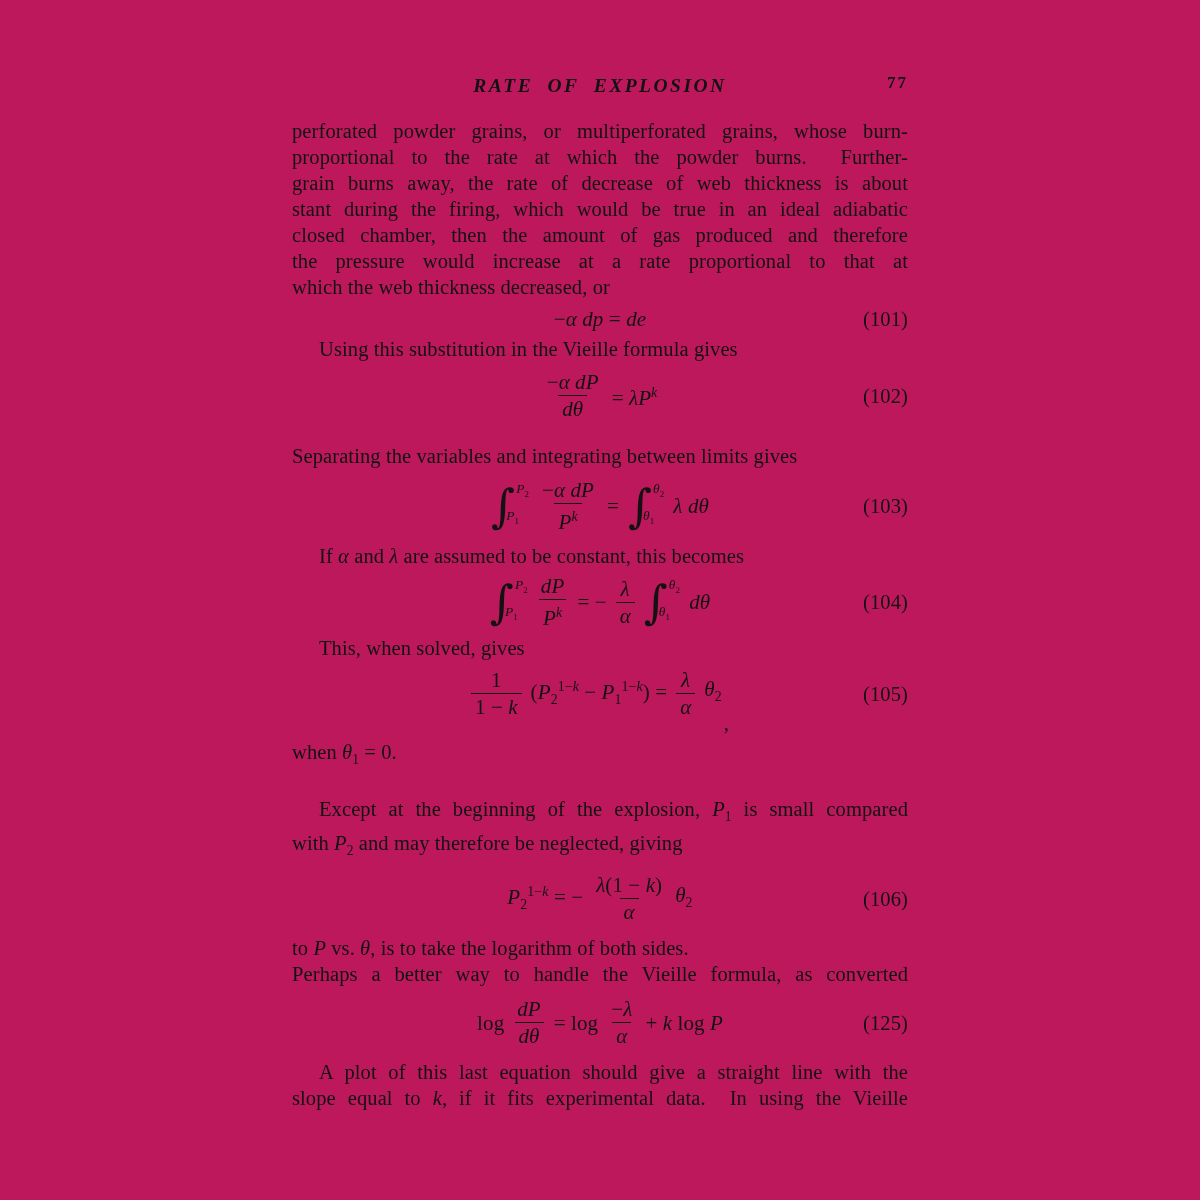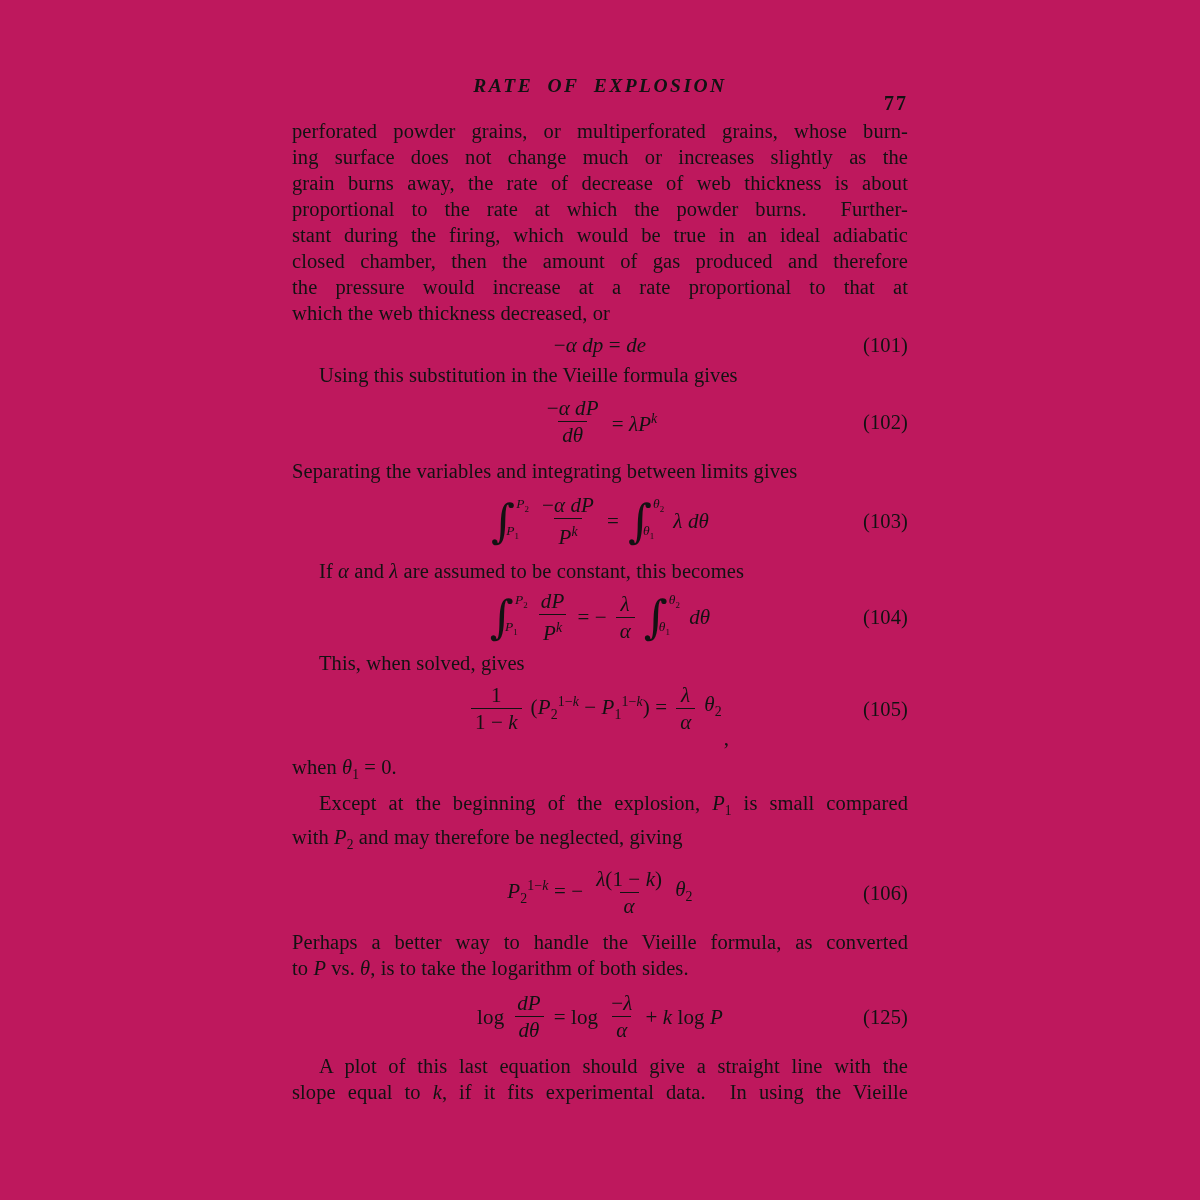--- a/index.html
+++ b/index.html
@@ -8,21 +8,21 @@
   .page {
     position:relative; width:1200px; height:1200px; overflow:hidden;
     background:#be185d; color:#121212;
     font-size:20.5px; line-height:26px;
     padding:72px 292px 0 292px;
     letter-spacing:0.1px;
   }
   
   .header { position:relative; text-align:center; height:26px; margin-bottom:20px; }
   .title { font-style:italic; font-weight:bold; font-size:19.5px; letter-spacing:2.5px; word-spacing:7px; }
-  .pagenum { position:absolute; right:0; top:-2px; font-weight:bold; font-size:20px; letter-spacing:2px;margin-top:20px; }
+  .pagenum { position:absolute; right:0; top:-2px; font-weight:bold; font-size:17px; letter-spacing:2px; }
   
   .para { width:100%; }
   .tline { text-align:left; }
   .tline.just { text-align:justify; text-align-last:justify; }
   .tline.indent { text-indent:27px; }
   sub { font-size:66%; }
   sup { font-size:66%; }
   
   .eqrow { position:relative; display:flex; justify-content:center; align-items:center; }
   .eqnum { position:absolute; right:0; top:50%; transform:translateY(-50%); font-size:20.5px; }
@@ -32,48 +32,47 @@
   .fden { border-top:1.6px solid #121212; padding:1px 4px 0; white-space:nowrap; }
   .int { display:inline-flex; align-items:stretch; }
   .isign { font-family:"DejaVu Serif",serif; font-size:46px; line-height:52px; }
   .ilims { display:inline-flex; flex-direction:column; justify-content:space-between; font-size:13.5px; line-height:13px; padding:2px 0 4px; }
   .iu { margin-left:1px; white-space:nowrap; }
   .il { margin-left:-9px; white-space:nowrap; }
   .lowcomma { align-self:flex-end; margin:0 0 -16px -7px; }
   
   .m-eq101 { margin:7px 0 5px; }
   .m-eq102 { margin:8px 0 8px; }
-  .m-p3    { margin-top:11px; }
+  .m-p3    { margin-top:22px; }
   .m-eq103 { margin:9px 0 9px; }
   .m-p4    { margin-top:6px; }
   .m-eq104 { margin:5px 0 5px; }
   .m-p5    { margin-top:3px; }
   .m-eq105 { margin:7px 0 7px; }
   .m-p6    { margin-top:20px; }
-  .m-p7    { margin-top:2px; }
+  .m-p7    { margin-top:23px; }
   .m-eq106 { margin:9px 0 9px; }
   .m-p8    { margin-top:11px; }
   .m-eq107 { margin:10px 0 10px; }
   .m-p9    { margin-top:11px; }
 </style>
 </head>
 <body>
 
 <div class="page">
 
   <div class="header">
     <span class="title">RATE OF EXPLOSION</span>
     <span class="pagenum">77</span>
   </div>
 
   <div class="para">
       <div class="tline just">perforated powder grains, or multiperforated grains, whose burn-</div>
-      <div class="tline just">ing surface does not change much or increases slightly as the</div>
+      <div class="tline just">proportional to the rate at which the powder burns. &nbsp;Further-</div>
       <div class="tline just">grain burns away, the rate of decrease of web thickness is about</div>
-      <div class="tline just">proportional to the rate at which the powder burns. &nbsp;Further-</div>
       <div class="tline just">stant during the firing, which would be true in an ideal adiabatic</div>
       <div class="tline just">closed chamber, then the amount of gas produced and therefore</div>
       <div class="tline just">the pressure would increase at a rate proportional to that at</div>
       <div class="tline">which the web thickness decreased, or</div>
     </div>
 
   <div class="eqrow m-eq101">
     <span class="eqbody">
       <span>−<i>α</i> <i>dp</i> = <i>de</i></span>
     </span>
@@ -195,22 +194,22 @@
       <span class="frac">
           <span class="fnum"><i>λ</i>(1 − <i>k</i>)</span>
           <span class="fden"><i>α</i></span>
         </span>
       <span><i>θ</i><sub>2</sub></span>
     </span>
     <span class="eqnum">(106)</span>
   </div>
 
   <div class="para m-p8">
+      <div class="tline">to <i>P</i> vs. <i>θ</i>, is to take the logarithm of both sides.</div>
       <div class="tline just">Perhaps a better way to handle the Vieille formula, as converted</div>
-      <div class="tline">to <i>P</i> vs. <i>θ</i>, is to take the logarithm of both sides.</div>
     </div>
 
   <div class="eqrow m-eq107">
     <span class="eqbody">
       <span>log</span>
       <span class="frac">
           <span class="fnum"><i>dP</i></span>
           <span class="fden"><i>dθ</i></span>
         </span>
       <span>= log</span>

